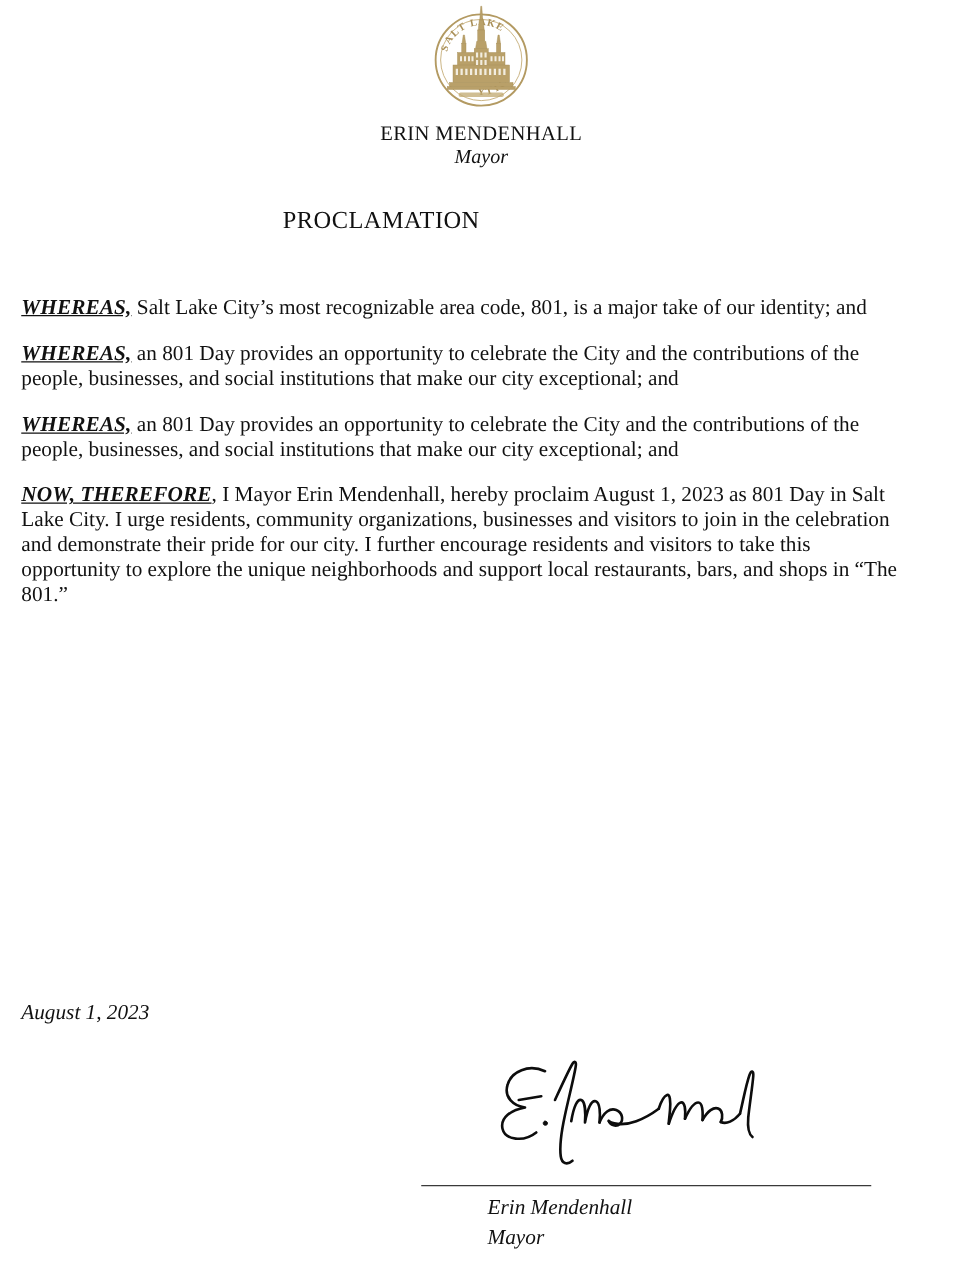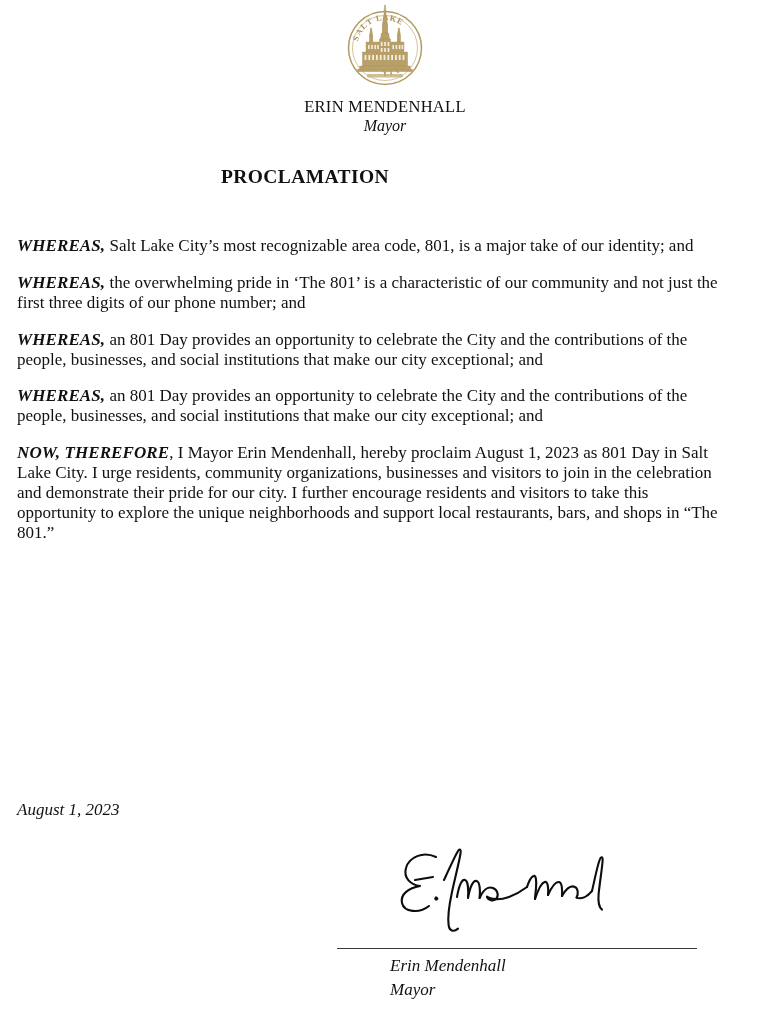--- a/index.html
+++ b/index.html
@@ -59,21 +59,21 @@
     margin-top: 1px;
   }
 
   .doc-title {
     position: absolute;
     top: 166px;
     left: 0;
     width: 610px;
     text-align: center;
     font-size: 19.5px;
-    font-weight: bold;
+    font-weight: normal;
     letter-spacing: 0.4px;
   }
 
   
   .body-copy {
     position: absolute;
     top: 236px;
     left: 17px;
     width: 710px;
   }
@@ -82,20 +82,21 @@
     line-height: 1.17;
     margin: 0 0 17px 0;
     text-align: left;
     color: #111;
   }
   .para:last-child { margin-bottom: 12px; }
   .lead {
     font-weight: bold;
     font-style: italic;
     letter-spacing: 0.1px;
+    text-decoration: underline;
   }
   .para.therefore { margin-top: 2px; }
 
   
   .doc-date {
     position: absolute;
     top: 800px;
     left: 17px;
     font-size: 17px;
     font-style: italic;
@@ -235,23 +236,20 @@
 
   <div class="doc-title">PROCLAMATION</div>
 
   <div class="body-copy">
 
     <p class="para">
       <span class="lead">WHEREAS,</span><span> Salt Lake City’s most recognizable area code, 801, is a major take of our identity; and</span>
     </p>
 
 
-    <p class="para">
-      <span class="lead">WHEREAS,</span><span> the overwhelming pride in ‘The 801’ is a characteristic of our community and not just the first three digits of our phone number; and</span>
-    </p>
 
 
     <p class="para">
       <span class="lead">WHEREAS,</span><span> an 801 Day provides an opportunity to celebrate the City and the contributions of the people, businesses, and social institutions that make our city exceptional; and</span>
     </p>
 
     <p class="para">
       <span class="lead">WHEREAS,</span><span> an 801 Day provides an opportunity to celebrate the City and the contributions of the people, businesses, and social institutions that make our city exceptional; and</span>
     </p>
 

